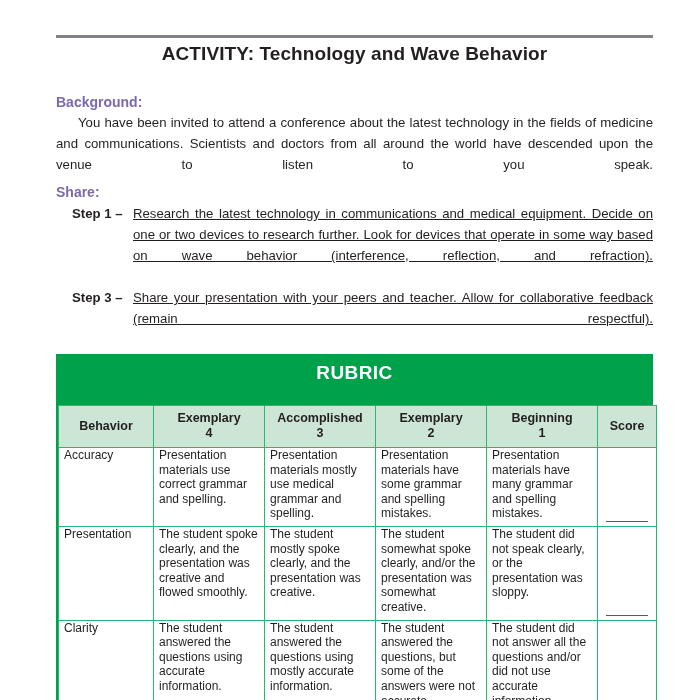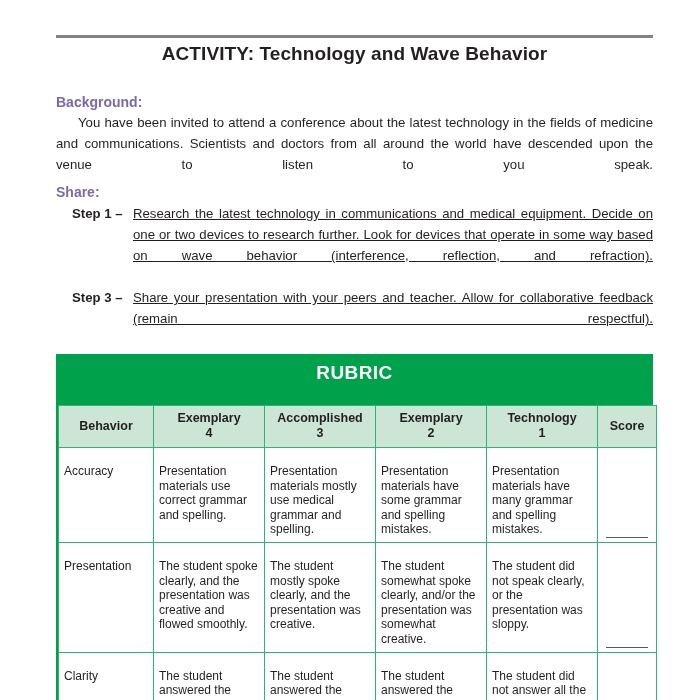--- a/index.html
+++ b/index.html
@@ -146,21 +146,21 @@
     vertical-align: middle;
   }
   table.rubric thead th .lvl {
     display: block;
     font-weight: bold;
   }
   table.rubric tbody td {
     font-size: 12px;
     line-height: 14.6px;
     color: #231f20;
-    padding: 16px 5px 5px 5px;
+    padding: 0 5px 5px 5px;
     background: #ffffff;
   }
   td.criteria-cell {
     font-size: 12.8px;
     line-height: 15px;
     padding-top: 4px;
   }
   td.score-cell {
     position: relative;
   }
@@ -240,21 +240,21 @@
           </th>
           <th>
             <span>Accomplished</span>
             <span class="lvl">3</span>
           </th>
           <th>
             <span>Exemplary</span>
             <span class="lvl">2</span>
           </th>
           <th>
-            <span>Technology</span>
+            <span>Beginning</span>
             <span class="lvl">1</span>
           </th>
           <th>
             <span>Score</span>
           </th>
         </tr>
       </thead>
       <tbody>
 
         <tr>

